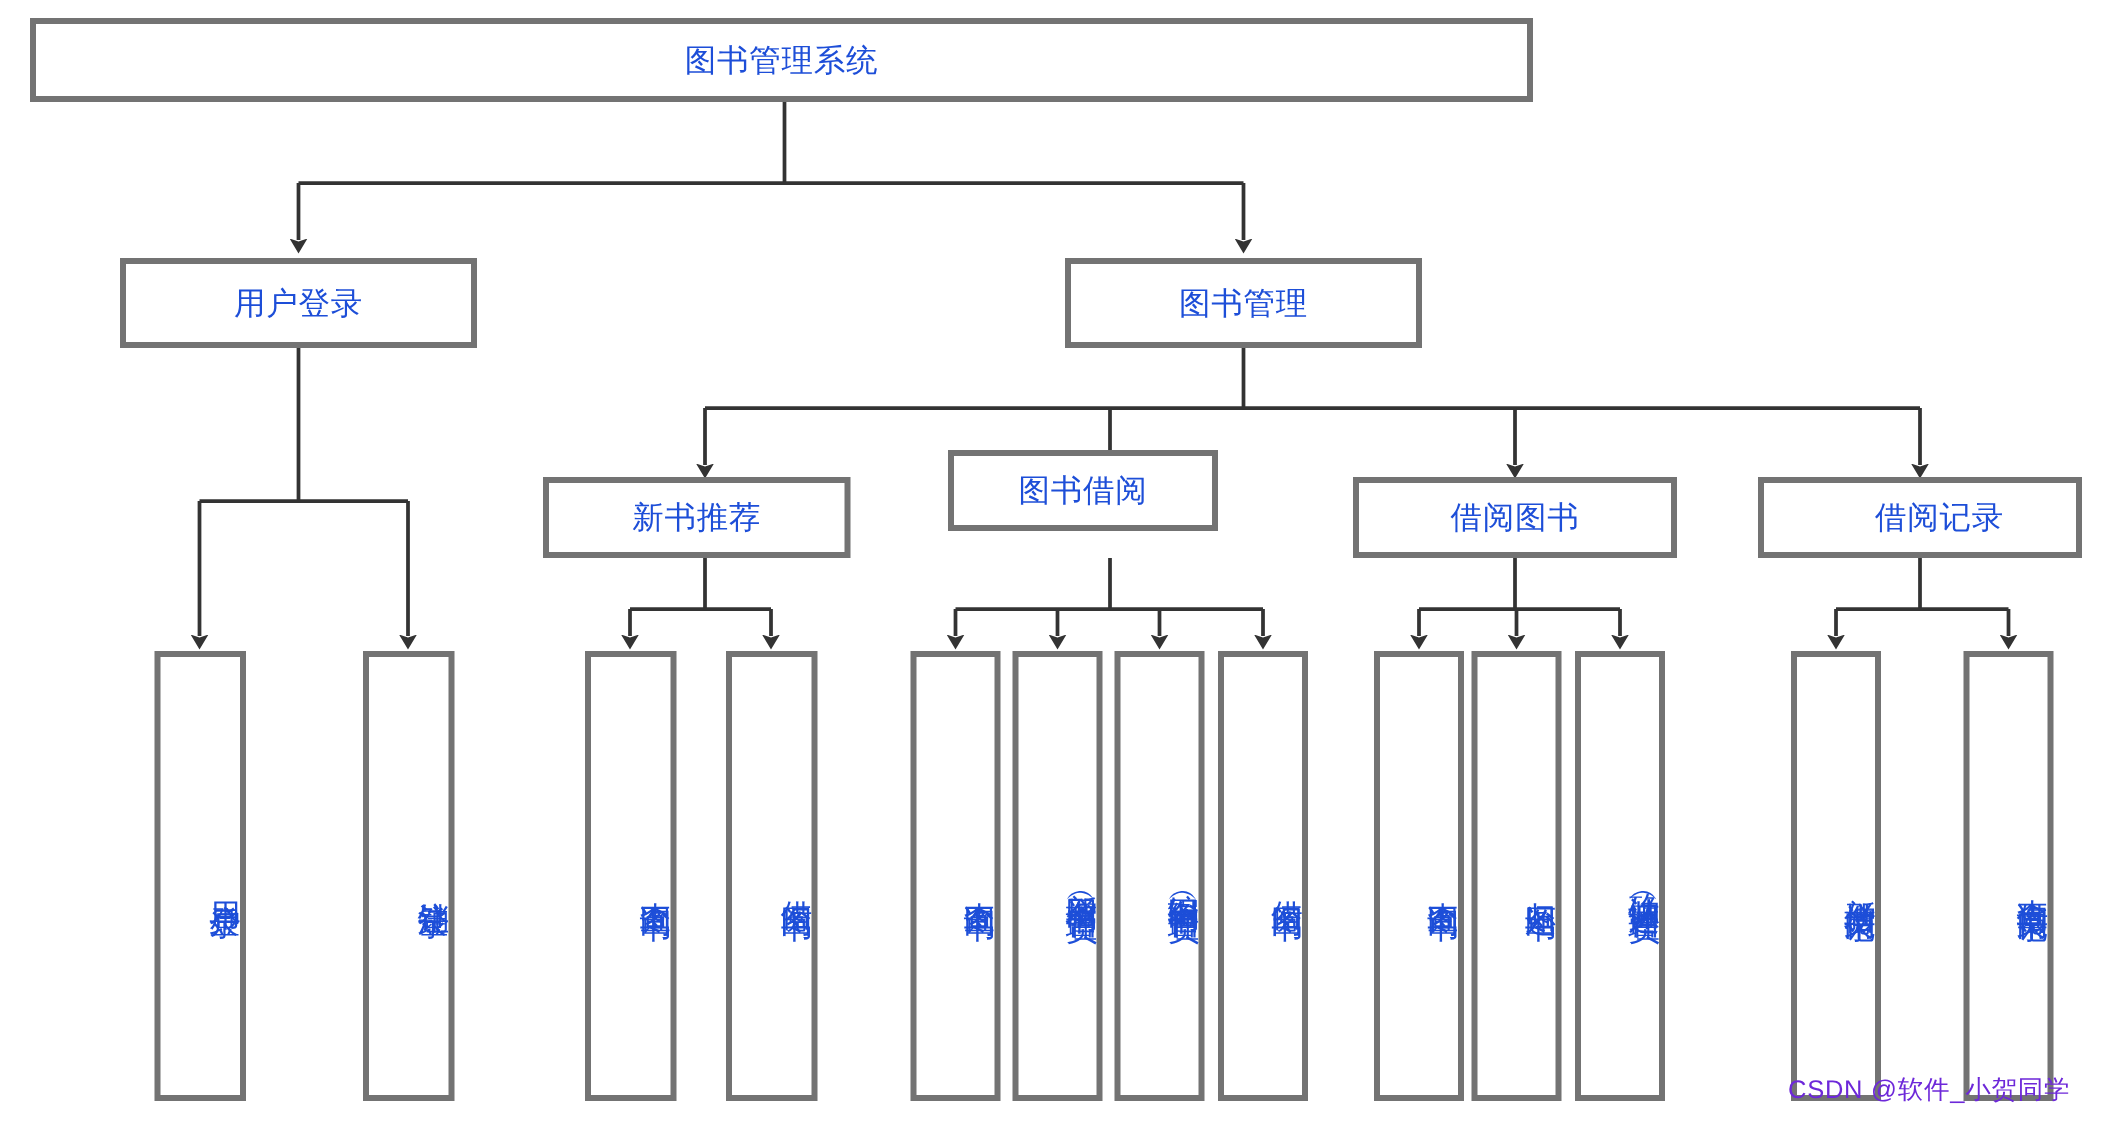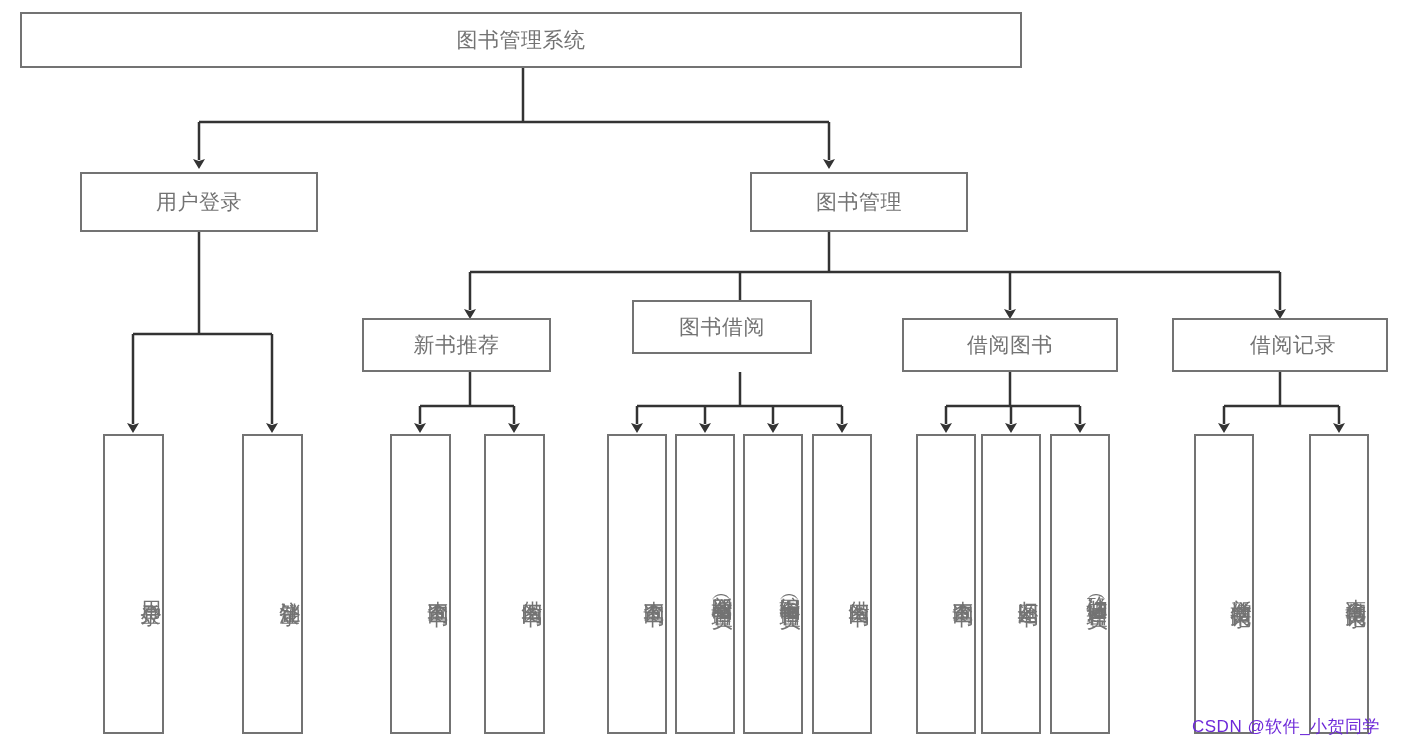--- a/index.html
+++ b/index.html
@@ -21,26 +21,26 @@
     position: absolute;
     left: 0;
     top: 0;
     width: 1405px;
     height: 747px;
     pointer-events: none;
   }
   .node {
     position: absolute;
     box-sizing: border-box;
-    border: 2px solid #737373;
+    border: 4px solid #737373;
     background: #ffffff;
     display: flex;
     align-items: center;
     justify-content: center;
-    color: #737373;
+    color: #1d4ed8;
   }
   .node.horiz {
     font-size: 21px;
     letter-spacing: 0.5px;
   }
   .node.vert {
     writing-mode: vertical-rl;
     text-orientation: upright;
     font-size: 21px;
     letter-spacing: 2px;
@@ -116,25 +116,25 @@
     <path d="M1339,406 L1339,424" stroke="#333333" stroke-width="2.5" fill="none" marker-end="url(#arrow)"></path>
   </svg>
 
   <div class="node horiz" style="left:20px; top:12px; width:1002px; height:56px;">
     <span>图书管理系统</span>
   </div>
 
   <div class="node horiz" style="left:80px; top:172px; width:238px; height:60px;">
     <span>用户登录</span>
   </div>
-  <div class="node horiz" style="left:710px; top:172px; width:218px; height:60px;margin-left:40px;">
+  <div class="node horiz" style="left:710px; top:172px; width:238px; height:60px;">
     <span>图书管理</span>
   </div>
 
-  <div class="node horiz" style="left:362px; top:318px; width:189px; height:54px;">
+  <div class="node horiz" style="left:362px; top:318px; width:205px; height:54px;">
     <span>新书推荐</span>
   </div>
   <div class="node horiz" style="left:632px; top:300px; width:180px; height:54px;">
     <span>图书借阅</span>
   </div>
   <div class="node horiz" style="left:902px; top:318px; width:216px; height:54px;">
     <span>借阅图书</span>
   </div>
   <div class="node horiz" style="left:1172px; top:318px; width:216px; height:54px;padding-left:26px;">
     <span>借阅记录</span>

